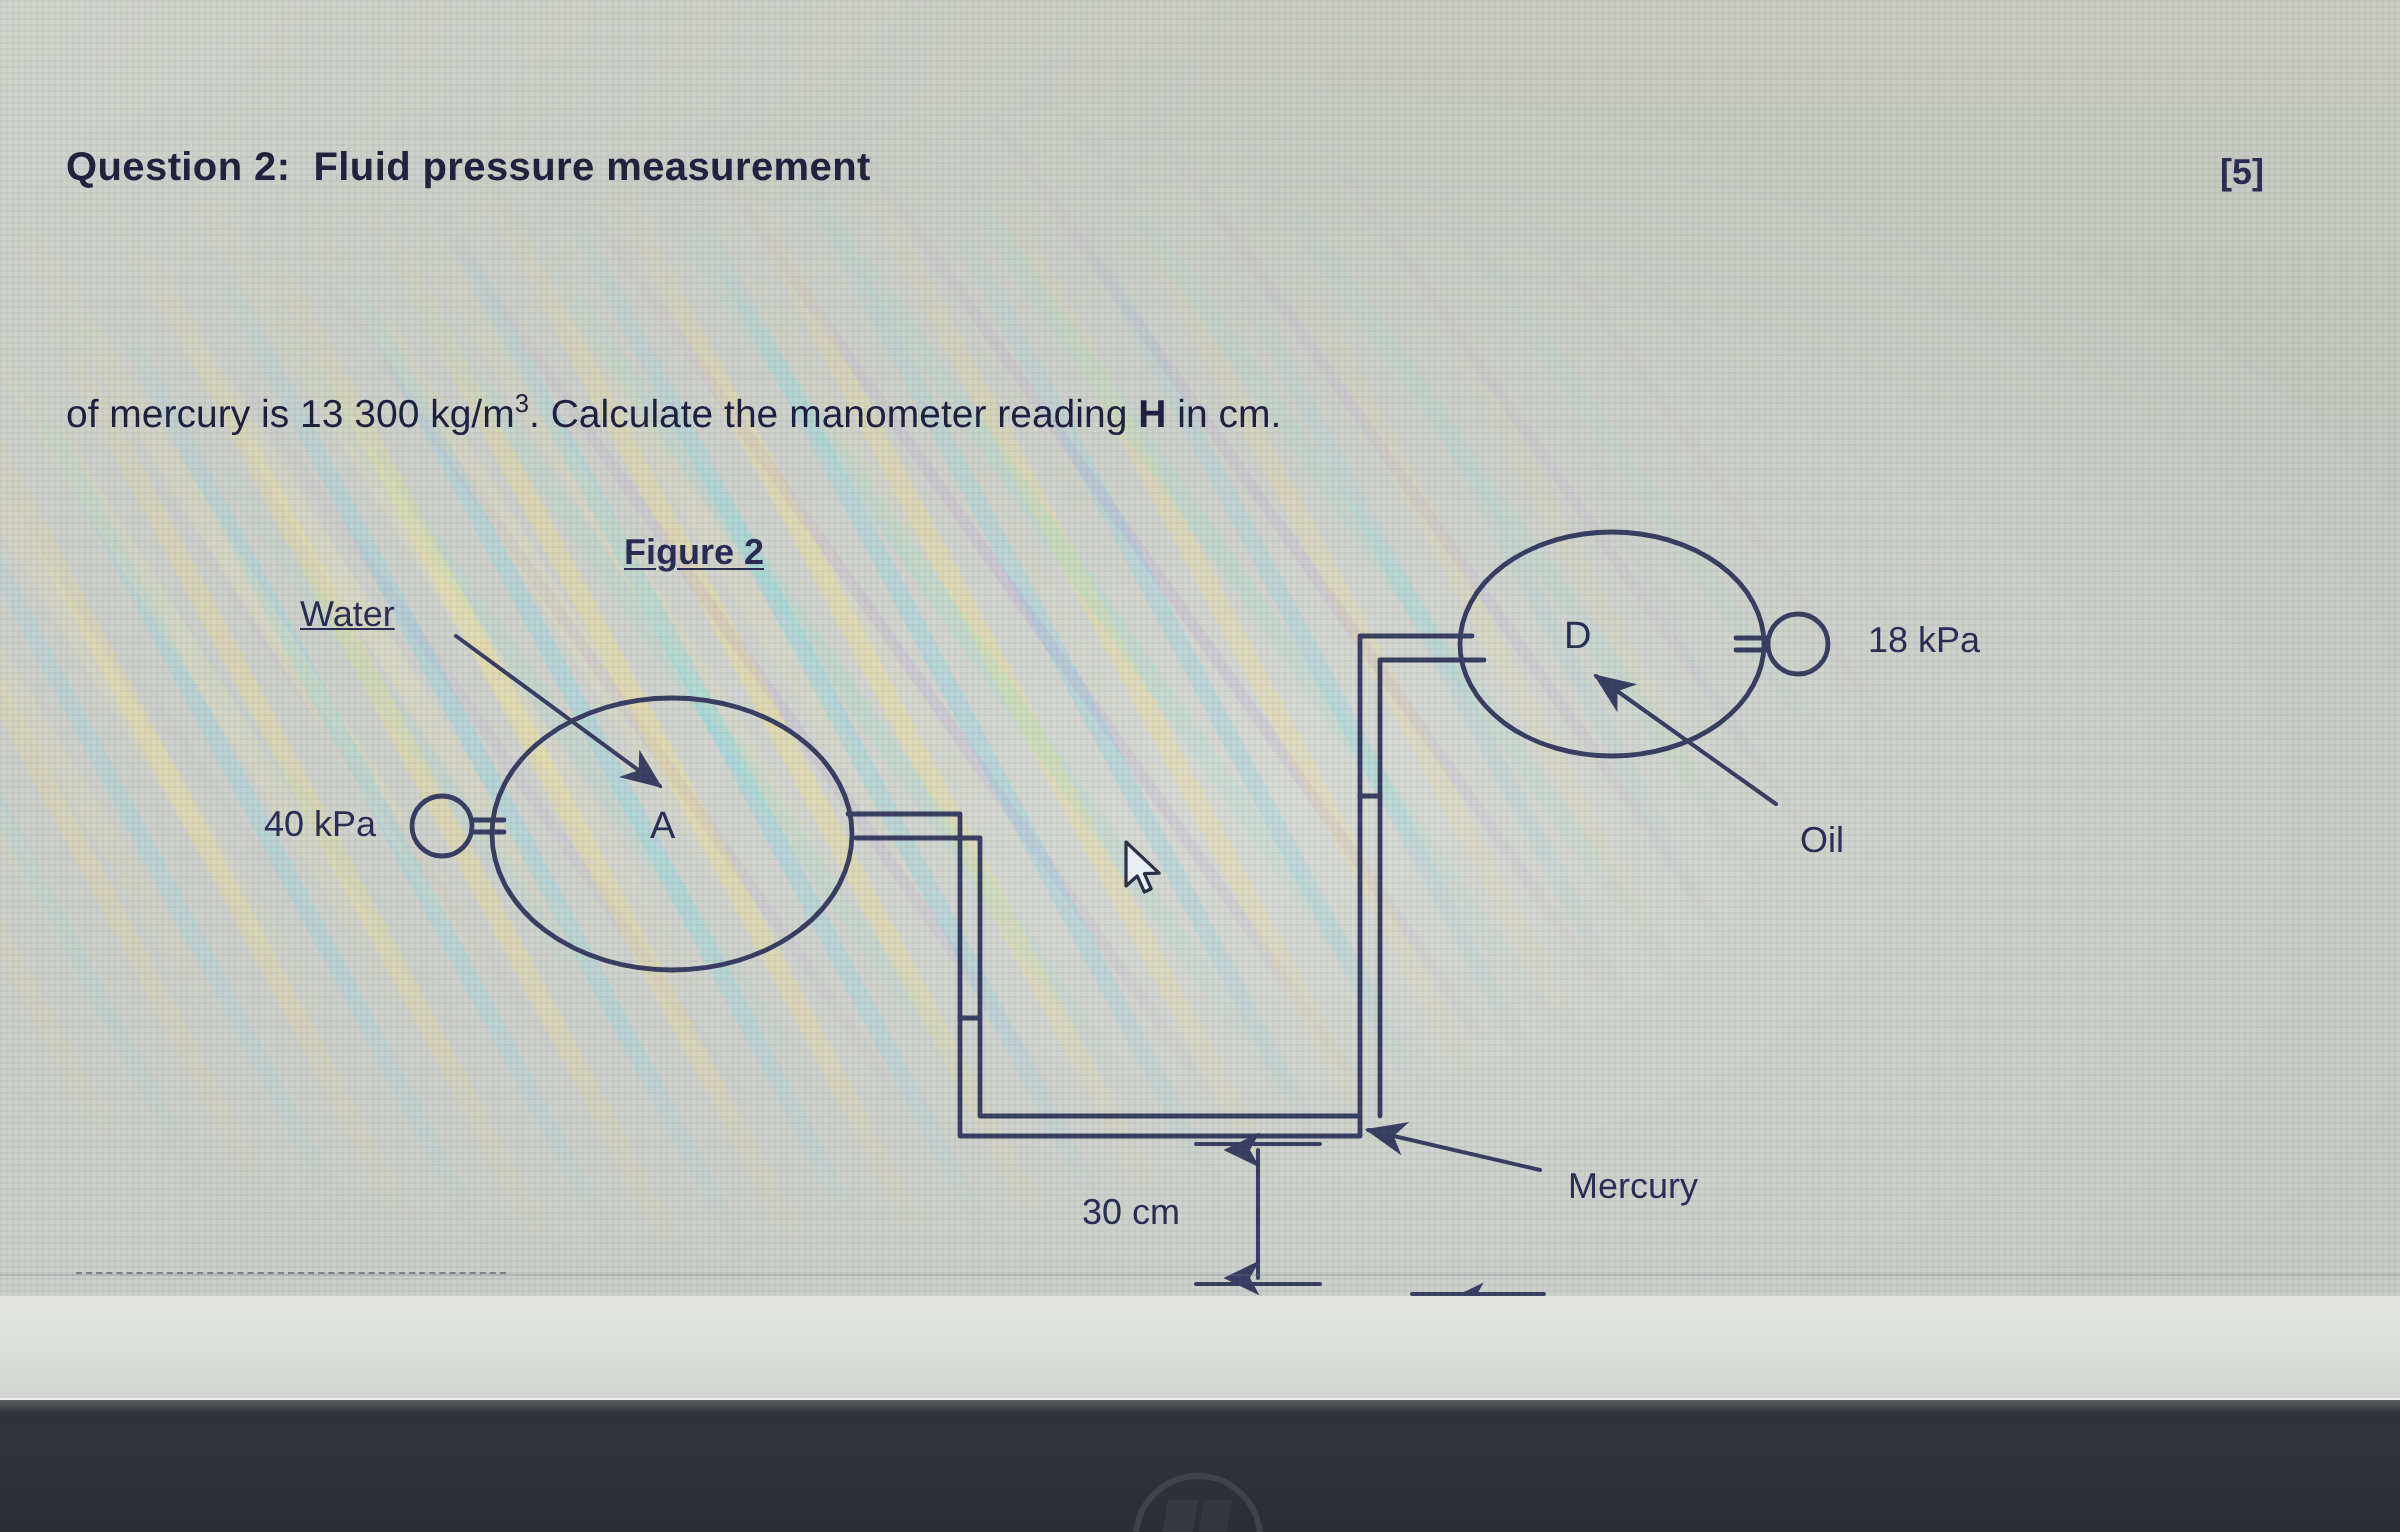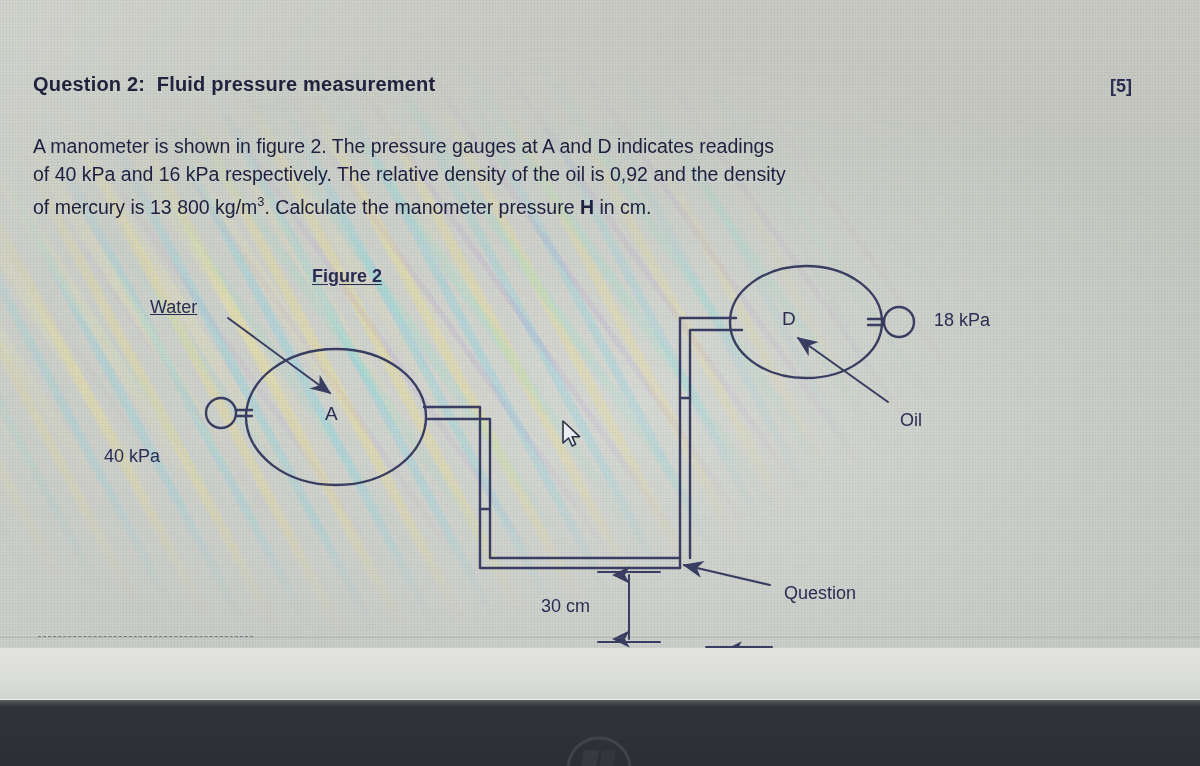--- a/index.html
+++ b/index.html
@@ -133,23 +133,23 @@
   <div id="moire1"></div>
   <div id="moire2"></div>
   <div id="moire3"></div>
 
   <div class="doc">
 
     <div id="q-title">Question 2:  Fluid pressure measurement</div>
     <div id="marks">[5]</div>
 
     <div id="q-body">
-      <span>A manometer is shown in figure 2. The pressure gauges at A and D indicates readings</span><br>
-      <span>of 40 kPa and 16 kPa respectively. The relative density of the oil is 0,92 and the density</span><br>
-      <span>of mercury is 13 800 kg/m</span><sup>3</sup><span>. Calculate the manometer pressure </span><b>H</b><span> in cm.</span>
+      <br>
+      <br>
+      <span>of mercury is 13 300 kg/m</span><sup>3</sup><span>. Calculate the manometer reading </span><b>H</b><span> in cm.</span>
     </div>
 
     <div id="fig-caption">Figure 2</div>
 
     <div id="figure">
       <svg width="1060" height="370" viewBox="0 0 1060 370">
         <defs>
           <marker id="arrHead" markerWidth="9" markerHeight="9" refX="7.5" refY="4.5" orient="auto">
             <path d="M0,0.6 L8.4,4.5 L0,8.4 L2.4,4.5 Z" fill="#3a3f63"></path>
           </marker>
@@ -197,26 +197,26 @@
           <line x1="531" y1="508" x2="531" y2="414" stroke-width="2" marker-start="url(#arrDn)" marker-end="url(#arrUp)"></line>
           <line x1="741" y1="518" x2="741" y2="400" stroke-width="2" marker-start="url(#arrDn)" marker-end="url(#arrUp)"></line>
 
           <line x1="228" y1="68" x2="330" y2="143" marker-end="url(#arrPoint)" stroke-width="2"></line>
           <line x1="888" y1="152" x2="798" y2="88" marker-end="url(#arrPoint)" stroke-width="2"></line>
           <line x1="770" y1="335" x2="684" y2="315" marker-end="url(#arrPoint)" stroke-width="2"></line>
         </g>
       </svg>
 
       <span class="fig-label" style="left:150px;top:47px;text-decoration:underline;">Water</span>
-      <span class="fig-label" style="left:104px;top:152px;margin-top:44px;">40 kPa</span>
+      <span class="fig-label" style="left:132px;top:152px;">40 kPa</span>
       <span class="fig-label" style="left:325px;top:153px;font-size:19px;">A</span>
       <span class="fig-label" style="left:782px;top:58px;font-size:19px;">D</span>
       <span class="fig-label" style="left:934px;top:60px;">18 kPa</span>
       <span class="fig-label" style="left:900px;top:160px;">Oil</span>
-      <span class="fig-label" style="left:784px;top:333px;">Question</span>
+      <span class="fig-label" style="left:784px;top:333px;">Mercury</span>
       <span class="fig-label" style="left:541px;top:346px;">30 cm</span>
       <span class="fig-label" style="left:529px;top:447px;">50 cm</span>
       <span class="fig-label italic" style="left:718px;top:444px;font-size:19px;">H</span>
     </div>
 
     <div id="faintline"></div>
     <div id="dashline"></div>
   </div>
 
   <div id="pixelgrid"></div>

